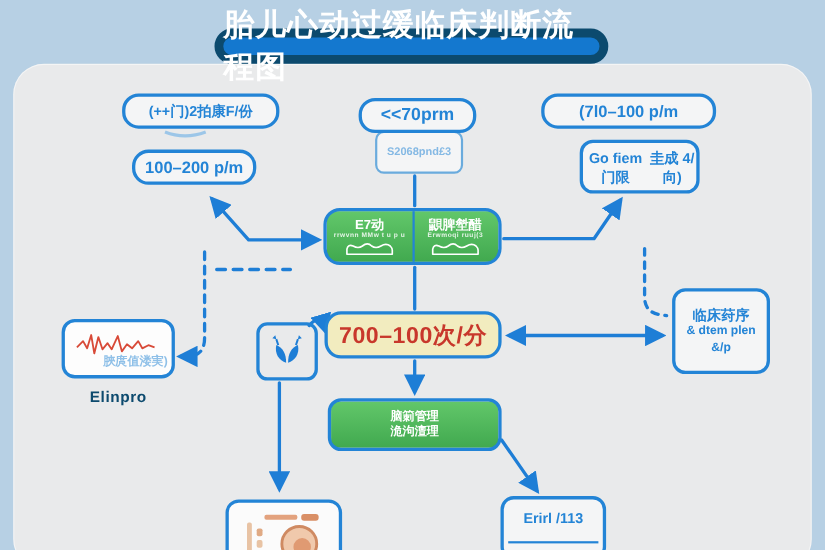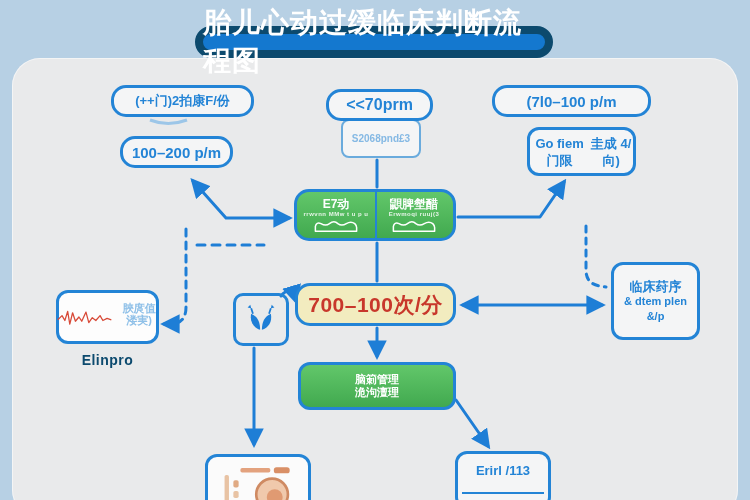--- a/index.html
+++ b/index.html
@@ -33,21 +33,21 @@
   }
   .cell{flex:1;display:flex;flex-direction:column;align-items:center;justify-content:center;gap:1px;height:100%;}
   .cell .t{font-size:12px;font-weight:bold;line-height:12px;}
   .cell .c{font-size:6px;line-height:6px;color:rgba(255,255,255,0.85);letter-spacing:0.5px;white-space:nowrap;}
   .divider{position:absolute;left:50%;top:0;bottom:0;width:2px;background:#2384d6;}
   .yellow{background:#f2ecbf;color:#c8372b;font-size:21px;letter-spacing:0.5px;}
   .mgmt{display:flex;align-items:center;gap:4px;padding:0 4px;}
   .mgmt .lines{display:flex;flex-direction:column;font-size:11px;line-height:13px;font-weight:bold;}
   .mgmt .big{font-size:25px;font-weight:bold;letter-spacing:0px;display:flex;align-items:center;}
   .mgmt .big .sm{font-size:9px;line-height:9px;margin:0 1px;}
-  .ecg-inner{display:flex;align-items:flex-start;justify-content:center;}
+  .ecg-inner{display:flex;flex-direction:column;align-items:flex-end;justify-content:center;}
   .ecg-cap{font-size:11px;color:#8fc0e8;font-weight:bold;line-height:12px;margin-top:-2px;}
   .ecg-label{
     position:absolute;left:56px;top:352px;width:103px;text-align:center;
     color:#0c4a6e;font-weight:bold;font-size:14px;letter-spacing:0.5px;
   }
   .clin{flex-direction:column;line-height:15px;padding:4px;}
   .clin .l1{font-size:13px;}
   .clin .l2,.clin .l3{font-size:11px;font-weight:bold;}
   .outcome{align-items:flex-start;padding-top:9px;font-size:13px;}
   .outcome .rule{position:absolute;left:4px;right:4px;top:38px;height:2px;background:#2384d6;}

